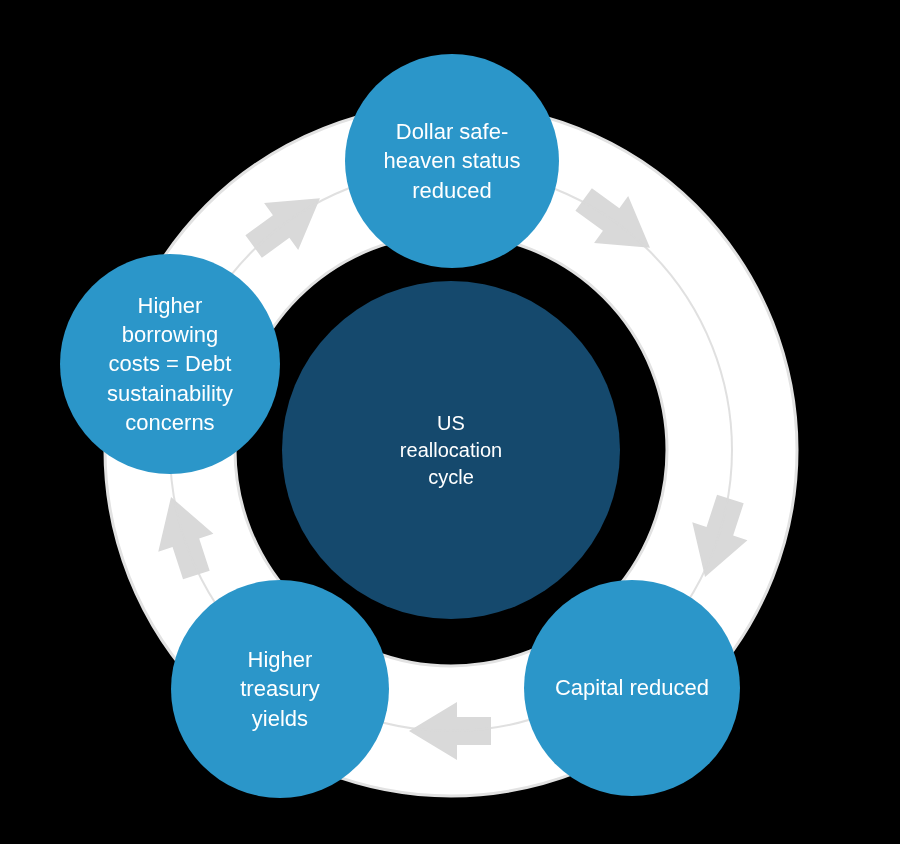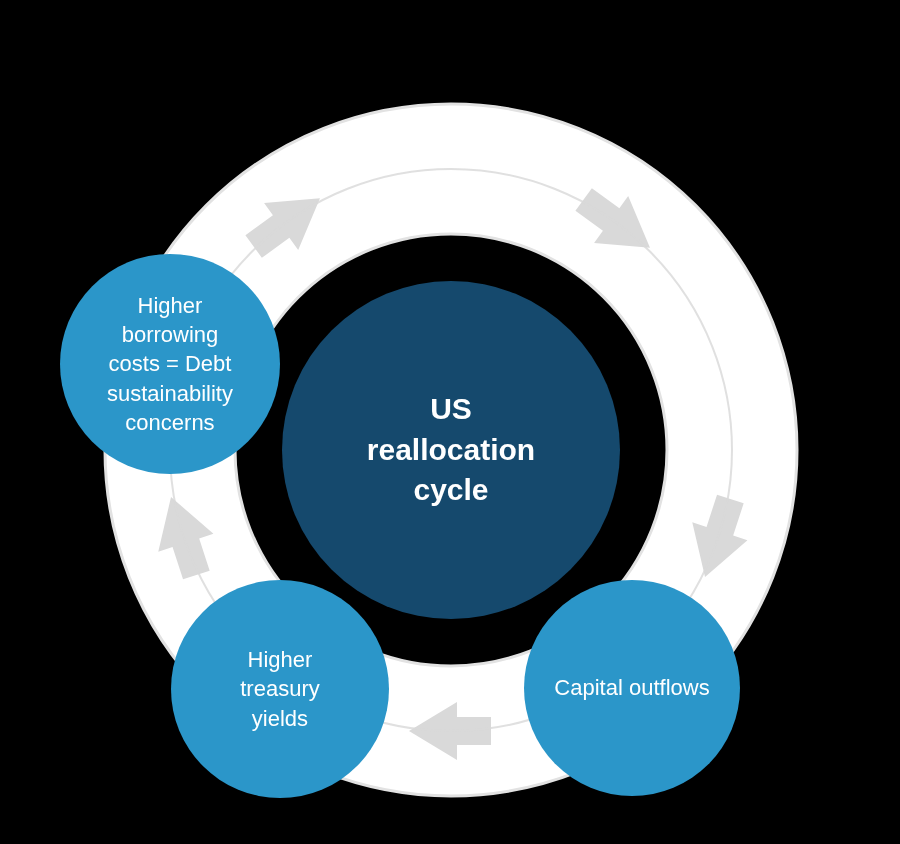--- a/index.html
+++ b/index.html
@@ -31,21 +31,21 @@
     display: flex;
     align-items: center;
     justify-content: center;
     text-align: center;
     color: var(--text_color);
     white-space: pre-line;
   }
   .node.center {
     left: 282px; top: 281px; width: 338px; height: 338px;
     background: var(--center_fill);
-    font-size: 30px; font-weight: bold; line-height: 1.35;
+    font-size: 20px; font-weight: normal; line-height: 1.35;
   }
   .node.sat {
     background: var(--node_fill);
     font-size: 22px; line-height: 1.33;
   }
   .node.sat.n0 { left: 345px; top: 54px;  width: 214px; height: 214px; }
   .node.sat.n1 { left: 626px; top: 254px; width: 216px; height: 216px; }
   .node.sat.n2 { left: 524px; top: 580px; width: 216px; height: 216px; }
   .node.sat.n3 { left: 171px; top: 580px; width: 218px; height: 218px; }
   .node.sat.n4 { left: 60px;  top: 254px; width: 220px; height: 220px; }
@@ -79,23 +79,26 @@
       <polygon points="42,0 -6,-29 -6,-14 -40,-14 -40,14 -6,14 -6,29" style="fill:var(--arrow_gray);"></polygon>
     </g>
 
     <circle cx="451" cy="450" r="281" fill="none" opacity="0.8" style="stroke:var(--midline); stroke-width:2;"></circle>
   </svg>
 
   <div class="node center">US
 reallocation
 cycle</div>
 
+  <div class="node sat n0">Dollar safe-
+heaven status
+reduced</div>
 
 
-  <div class="node sat n2">Capital outflows</div>
+  <div class="node sat n2">Capital reduced</div>
 
   <div class="node sat n3">Higher
 treasury
 yields</div>
 
   <div class="node sat n4">Higher
 borrowing
 costs = Debt
 sustainability
 concerns</div>

